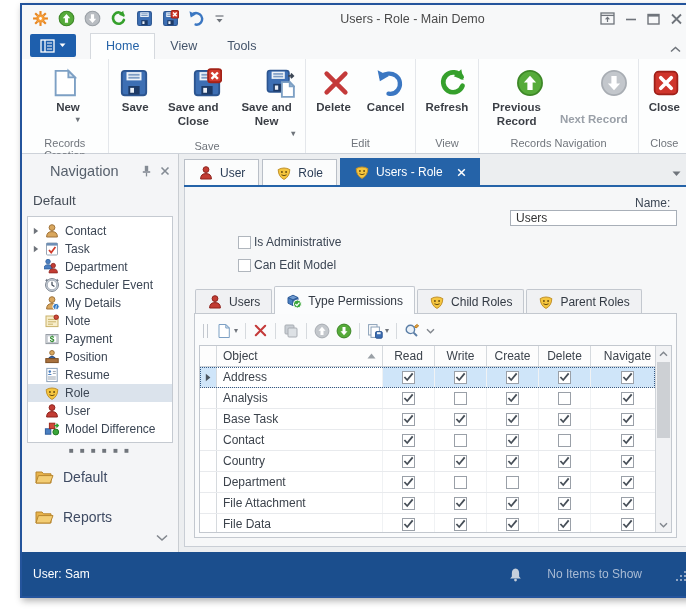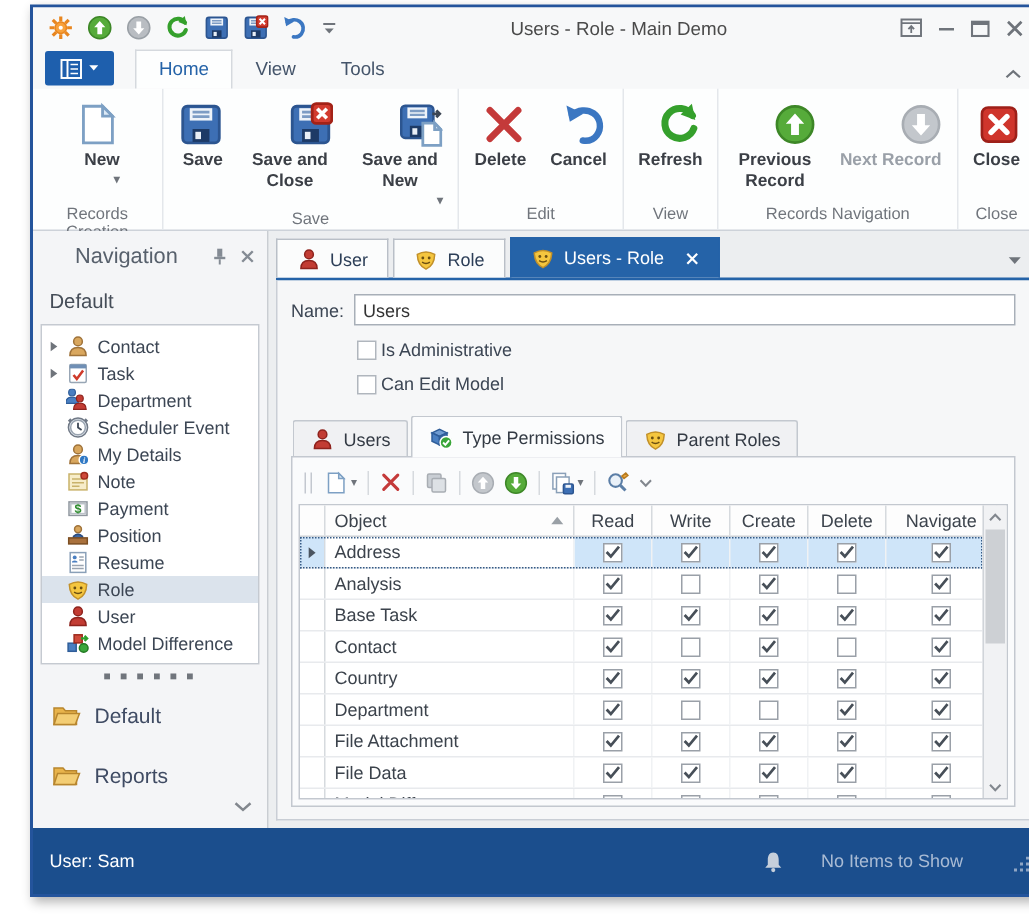--- a/index.html
+++ b/index.html
@@ -25,21 +25,21 @@
   .ribbon-collapse { position:absolute; right:10px; bottom:6px; }
 
   
   .ribbon { height:95px; background:#fdfefe; display:flex; border-bottom:1px solid #cdd2d9; flex:none; }
   .rgroup { display:flex; flex-direction:column; border-right:1px solid #e4e7eb; padding:0 2px; }
   .rbtns { flex:1; display:flex; align-items:flex-start; justify-content:center; padding-top:5px; }
   .rbtn { display:flex; flex-direction:column; align-items:flex-end; padding:2px 8px; font-size:11.5px;
     color:#3b3f46; text-align:center; line-height:1.2;font-weight:bold; }
   .rbtn .ricon { height:33px; display:flex; align-items:center; justify-content:center; margin-bottom:2px; }
   .rbtn .blabel { max-width:62px; }
-  .rbtn.nowrap .blabel { max-width:none; white-space:nowrap; }
+  .rbtn.nowrap .blabel { max-width:none; white-space:nowrap;margin-top:12px; }
   .rbtn.disabled { color:#9aa0a8; }
   .rcaret { color:#6f747b; font-size:8px; line-height:6px; margin-top:2px; }
   .rgroup-label { height:17px; text-align:center; font-size:11px; color:#70757c; padding-top:1px; }
 
   
   .main { flex:1; display:flex; background:#eceef0; min-height:0; }
 
   
   .navpanel { width:157px; flex:none; background:#f4f5f7; border-right:1px solid #c9cdd2;
     display:flex; flex-direction:column; position:relative; }
@@ -62,21 +62,21 @@
   .doctabs { display:flex; align-items:flex-end; height:28px; position:relative; flex:none; }
   .doctab { display:flex; align-items:center; gap:6px; padding:0 13px; height:26px; background:#fbfcfc;
     border:1px solid #b9bfc7; border-bottom:none; margin-right:3px; font-size:12px; color:#2c3e57; }
   .doctab.active { background:#2563a8; color:#fff; border-color:#2563a8; height:27px; }
   .doctab .tabclose { margin-left:8px; }
   .doctabs-caret { position:absolute; right:6px; bottom:8px; }
   .doc-underline { height:2px; background:#2563a8; flex:none; }
   .detail-body { flex:1; border:1px solid #c9ced5; border-top:none; background:#f6f7f8;
     display:flex; flex-direction:column; padding:9px 9px 8px; min-height:0; }
 
-  .form-row { display:flex; align-items:center; }
+  .form-row { display:flex; align-items:flex-end;flex-direction:column; }
   .form-label { width:42px; font-size:12px; color:#3c4654; }
   .name-input { flex:1; height:21px; border:1px solid #a8afb8; font-size:12px; padding:0 5px; color:#333;
     background:#fff; font-family:"Liberation Sans",sans-serif; }
   .cb-row { display:flex; align-items:center; gap:3px; margin:9px 0 0 44px; font-size:12px; color:#3c4654; }
   .cb { width:13px; height:13px; border:1px solid #b0b6bd; background:#fff; flex:none; }
 
   .subtabs { display:flex; align-items:flex-end; margin-top:14px; padding-left:1px; flex:none; }
   .subtab { display:flex; align-items:center; gap:6px; padding:0 11px; height:25px; font-size:12px;
     color:#333a44; background:#f0f1f3; border:1px solid #c3c8cf; border-bottom:none; margin-right:2px;
     border-radius:2px 2px 0 0; }
@@ -710,20 +710,31 @@
     <span class="icn ">
                 <svg width="16" height="16" viewBox="0 0 16 16">
                   <path d="M2 4.6 L7 2.2 L12 4.6 L7 7 Z" fill="#6f9bd1" stroke="#2f5d99"></path>
                   <path d="M2 4.6 L7 7 V12.6 L2 10.2 Z" fill="#4a7fc1" stroke="#2f5d99"></path>
                   <path d="M12 4.6 L7 7 V12.6 L12 10.2 Z" fill="#3a69a8" stroke="#2f5d99"></path>
                   <circle cx="11.4" cy="11" r="4" fill="#3aa63a" stroke="#fff"></circle>
                   <path d="M9.4 11 l1.5 1.6 L13.4 9.6" fill="none" stroke="#fff" stroke-width="1.3"></path>
                 </svg>
               </span>
     <span>Type Permissions</span>
+  </div>
+  <div class="subtab ">
+    <span class="icn ">
+                <svg width="16" height="16" viewBox="0 0 16 16">
+                  <path d="M2.2 4.6 Q8 1.4 13.8 4.6 Q13.6 11.8 8 14.4 Q2.4 11.8 2.2 4.6 Z" fill="#f5c63f" stroke="#c2912a"></path>
+                  <circle cx="5.9" cy="7" r="0.95" fill="#6b4f12"></circle>
+                  <circle cx="10.1" cy="7" r="0.95" fill="#6b4f12"></circle>
+                  <path d="M5.4 9.8 Q8 11.6 10.6 9.8" stroke="#6b4f12" fill="none"></path>
+                </svg>
+              </span>
+    <span>Child Roles</span>
   </div>
   <div class="subtab ">
     <span class="icn ">
                 <svg width="16" height="16" viewBox="0 0 16 16">
                   <path d="M2.2 4.6 Q8 1.4 13.8 4.6 Q13.6 11.8 8 14.4 Q2.4 11.8 2.2 4.6 Z" fill="#f5c63f" stroke="#c2912a"></path>
                   <circle cx="5.9" cy="7" r="0.95" fill="#6b4f12"></circle>
                   <circle cx="10.1" cy="7" r="0.95" fill="#6b4f12"></circle>
                   <path d="M5.4 9.8 Q8 11.6 10.6 9.8" stroke="#6b4f12" fill="none"></path>
                 </svg>
               </span>

